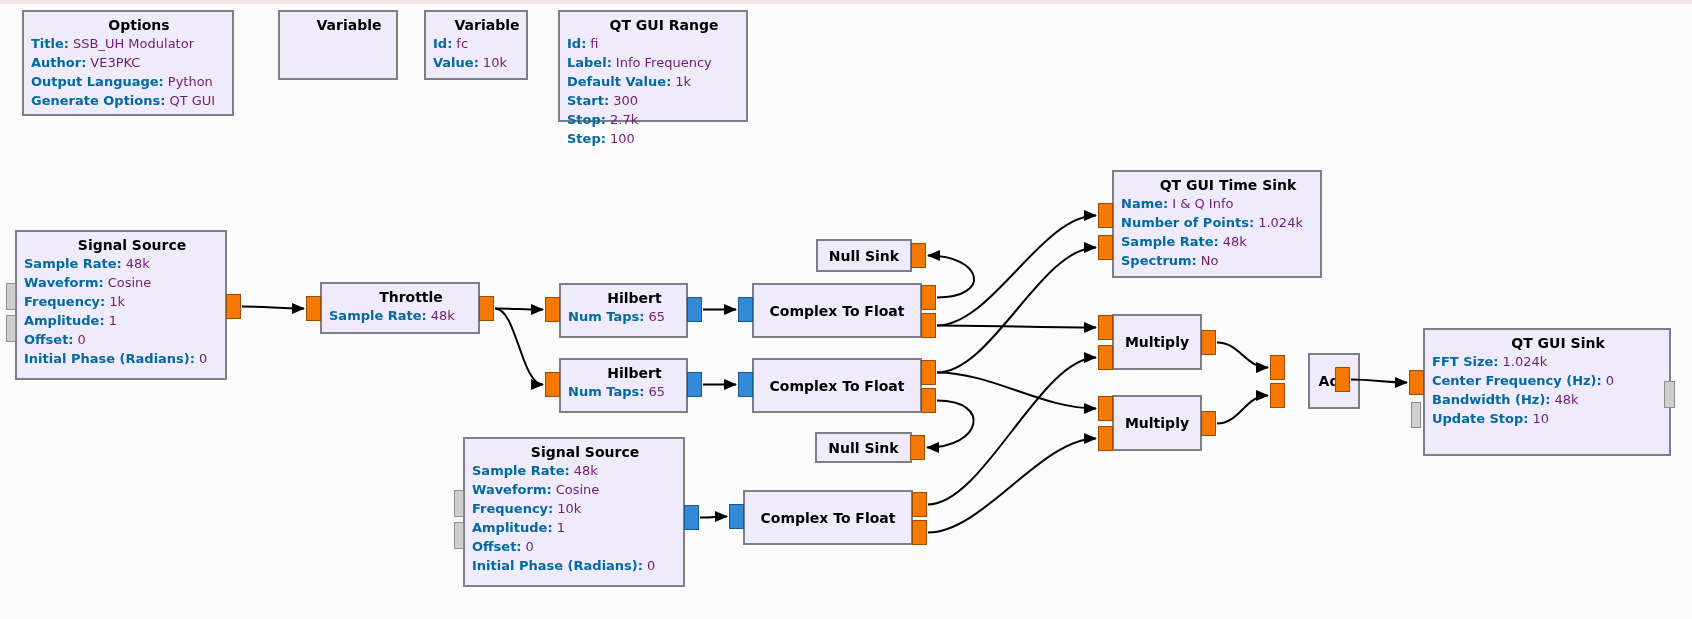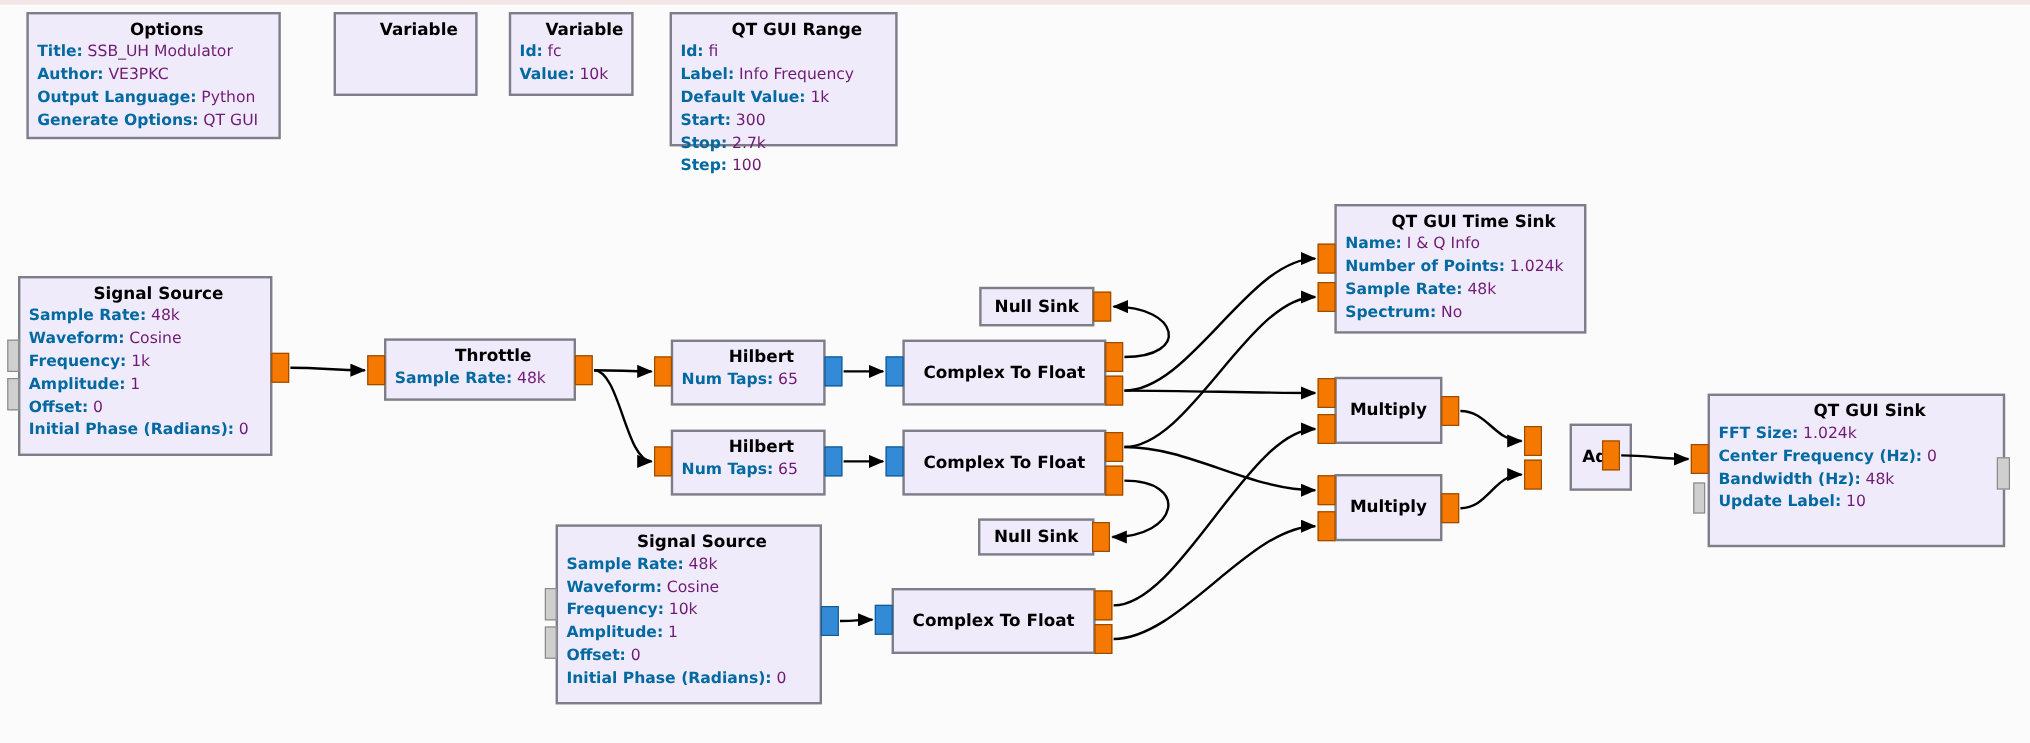--- a/index.html
+++ b/index.html
@@ -160,21 +160,21 @@
     </div>
     <div class="port orange" style="left: 1270px; top: 355px; width: 15px; height: 25px;"></div>
     <div class="port orange" style="left: 1270px; top: 383px; width: 15px; height: 25px;"></div>
     <div class="port orange" style="left: 1335px; top: 367px; width: 15px; height: 25px;"></div>
     <div class="block" style="left: 1423px; top: 328px; width: 248px; height: 128px;">
       <div class="title">QT GUI Sink</div>
       <div class="params">
         <div><span class="pkey">FFT Size:</span><span class="pval">1.024k</span></div>
         <div><span class="pkey">Center Frequency (Hz):</span><span class="pval">0</span></div>
         <div><span class="pkey">Bandwidth (Hz):</span><span class="pval">48k</span></div>
-        <div><span class="pkey">Update Label:</span><span class="pval">10</span></div>
+        <div><span class="pkey">Update Stop:</span><span class="pval">10</span></div>
       </div>
     </div>
     <div class="port orange" style="left: 1409px; top: 370px; width: 15px; height: 25px;"></div>
     <div class="port gray" style="left: 1411px; top: 402px; width: 10px; height: 26px;"></div>
     <div class="port gray" style="left: 1664px; top: 381px; width: 11px; height: 27px;"></div>
     <svg class="wires" width="1692" height="619">
       <defs>
         <marker id="arrow" markerUnits="userSpaceOnUse" markerWidth="13" markerHeight="11" refX="12" refY="5.5" orient="auto">
           <path d="M0,0 L13,5.5 L0,11 z" fill="#000"></path>
         </marker>

